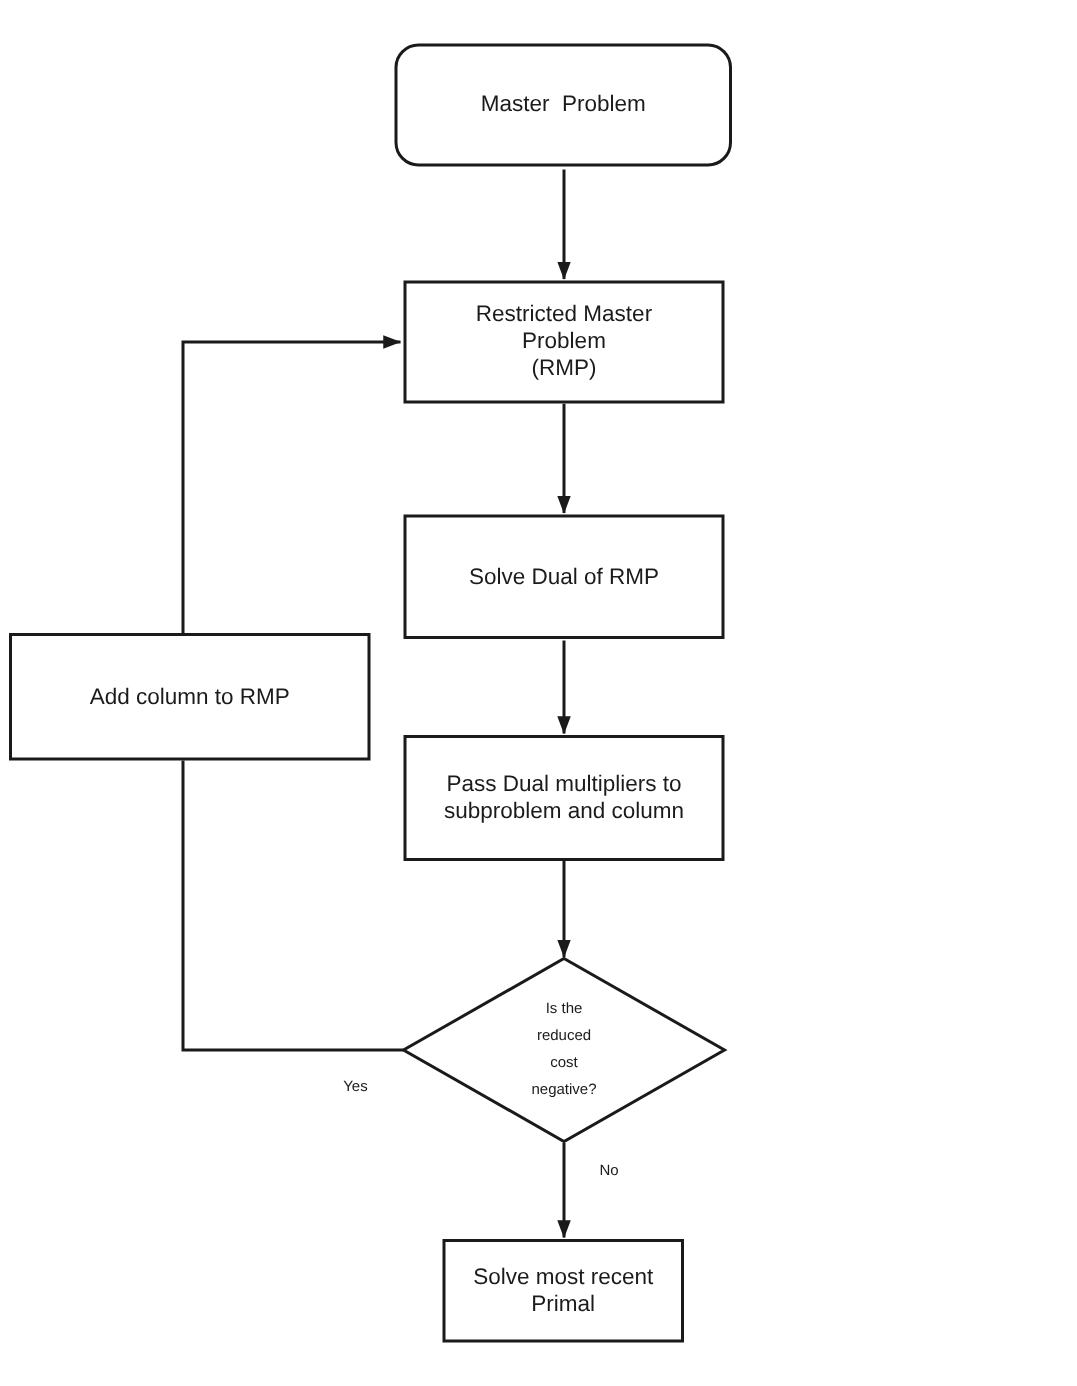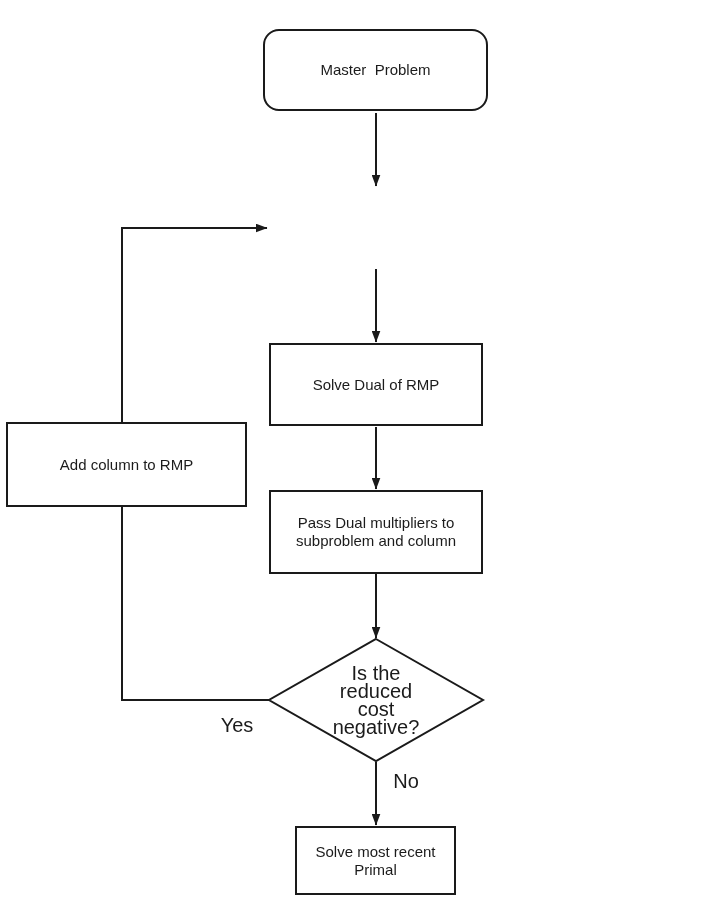--- a/index.html
+++ b/index.html
@@ -25,21 +25,21 @@
     display:flex;align-items:center;justify-content:center;
     text-align:center;
     font-size:15px;line-height:18px;
     white-space:pre-wrap;
   }
   .node.rounded{border-radius:16px;}
   .floating-label{
     position:absolute;
     display:flex;align-items:center;justify-content:center;
     text-align:center;
-    font-size:20px;line-height:18px;
+    font-size:10px;line-height:18px;
     background:transparent;border:none;
     white-space:pre-wrap;
   }
 </style>
 </head>
 <body>
 
 <div class="canvas">
 
   <svg class="edges" viewBox="0 0 718 924" xmlns="http://www.w3.org/2000/svg">
@@ -61,20 +61,25 @@
 
     <path d="M269 700 H122 V228 H267" style="stroke:var(--stroke);stroke-width:2;fill:none" marker-end="url(#arrow)"></path>
 
     <polygon points="376,639 483,700 376,761 269,700" style="fill:var(--bg);stroke:var(--stroke);stroke-width:2"></polygon>
   </svg>
 
   <div class="node rounded" style="left:263px;top:29px;width:225px;height:82px;">
     <span>Master  Problem</span>
   </div>
 
+  <div class="node" style="left:269px;top:187px;width:214px;height:82px;">
+    <span>Restricted Master
+Problem
+(RMP)</span>
+  </div>
 
   <div class="node" style="left:269px;top:343px;width:214px;height:83px;">
     <span>Solve Dual of RMP</span>
   </div>
 
   <div class="node" style="left:269px;top:490px;width:214px;height:84px;">
     <span>Pass Dual multipliers to
 subproblem and column</span>
   </div>
 

